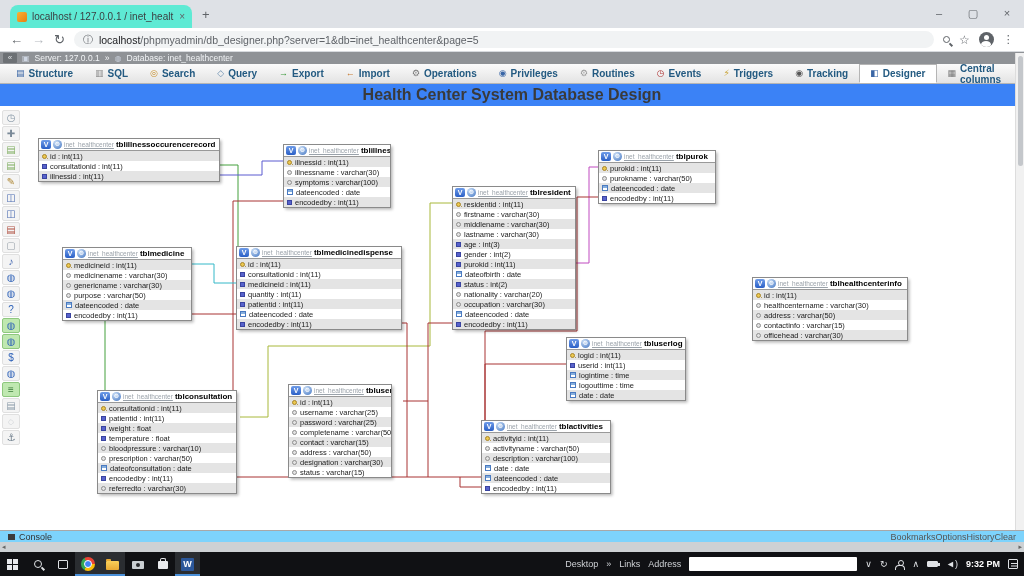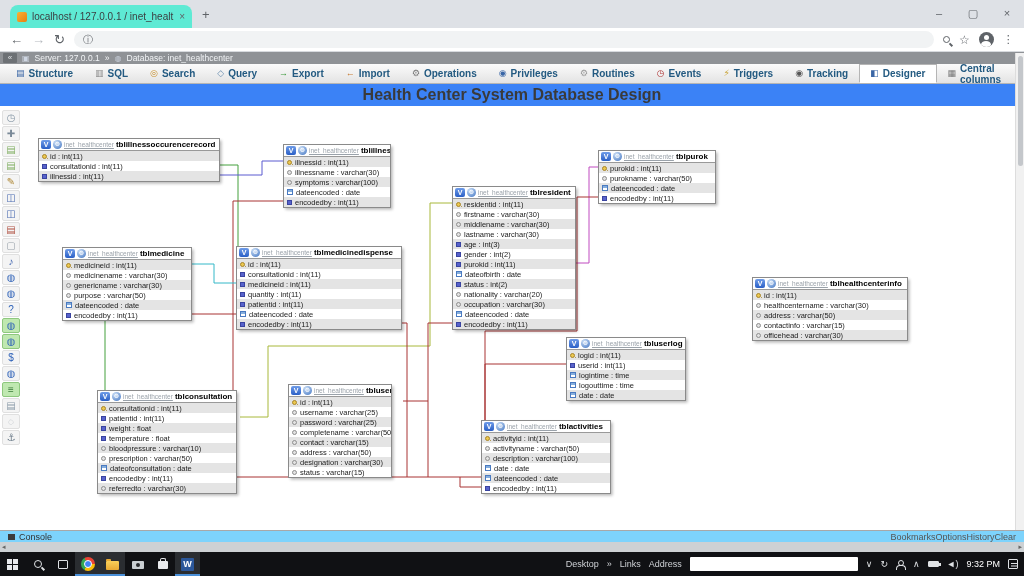--- a/index.html
+++ b/index.html
@@ -95,21 +95,21 @@
   .word { width:13px; height:13px; background:#2b579a; color:#fff; font-size:9px; font-weight:bold; display:flex; align-items:center; justify-content:center; border-radius:1px; }
   .tray { margin-left:auto; display:flex; align-items:center; gap:8px; padding-right:6px; }
   .tray .lbl { font-size:9px; color:#cfd2d6; }
   .addr-input { width:168px; height:14px; background:#fff; border:none; border-radius:1px; }
   .tray .tic { font-size:9px; color:#dfe2e5; }
   .person { width:9px; height:9px; position:relative; }
   .person::before { content:''; position:absolute; left:2.5px; top:0; width:4px; height:4px; border-radius:50%; border:1px solid #dfe2e5; }
   .person::after { content:''; position:absolute; left:0; top:5px; width:8px; height:4px; border-radius:4px 4px 0 0; border:1px solid #dfe2e5; border-bottom:none; }
   .batt { width:11px; height:6px; border:1px solid #dfe2e5; background:#dfe2e5; position:relative; border-radius:1px; }
   .batt::after { content:''; position:absolute; right:-3px; top:0.5px; width:2px; height:3.5px; background:#dfe2e5; }
-  .time { font-size:9px; color:#fff; }
+  .time { font-size:9px; color:#fff;font-weight:bold; }
   .notif { width:10px; height:10px; border:1px solid #dfe2e5; border-radius:1px; position:relative; }
   .notif::after { content:''; position:absolute; left:1.5px; top:2.5px; width:6px; height:1px; background:#dfe2e5; box-shadow:0 2.5px 0 #dfe2e5; }
 
   .vscroll { position:absolute; right:0; top:53px; width:9px; height:477px; background:#f1f1f1; border-left:1px solid #ddd; z-index:10; }
   .vscroll i { display:block; margin:3px 1.5px 0; height:110px; background:#c4c7cb; border-radius:3px; }
 </style>
 </head>
 <body>
 
 <div class="titlebar">
@@ -125,20 +125,21 @@
     <span>×</span>
   </div>
 </div>
 
 <div class="addressbar">
   <span class="nav-ic">←</span>
   <span class="nav-ic dis">→</span>
   <span class="nav-ic">↻</span>
   <div class="urlpill">
     <span class="info-ic">ⓘ</span>
+    <span class="url"><b>localhost</b><span>/phpmyadmin/db_designer.php?server=1&amp;db=inet_healthcenter&amp;page=5</span></span>
   </div>
   <span class="mag"></span>
   <span class="star">☆</span>
   <span class="avatar"></span>
   <span class="kebab">⋮</span>
 </div>
 
 <div class="crumb">
   <span class="box">«</span>
   <span class="ic">▣</span>

